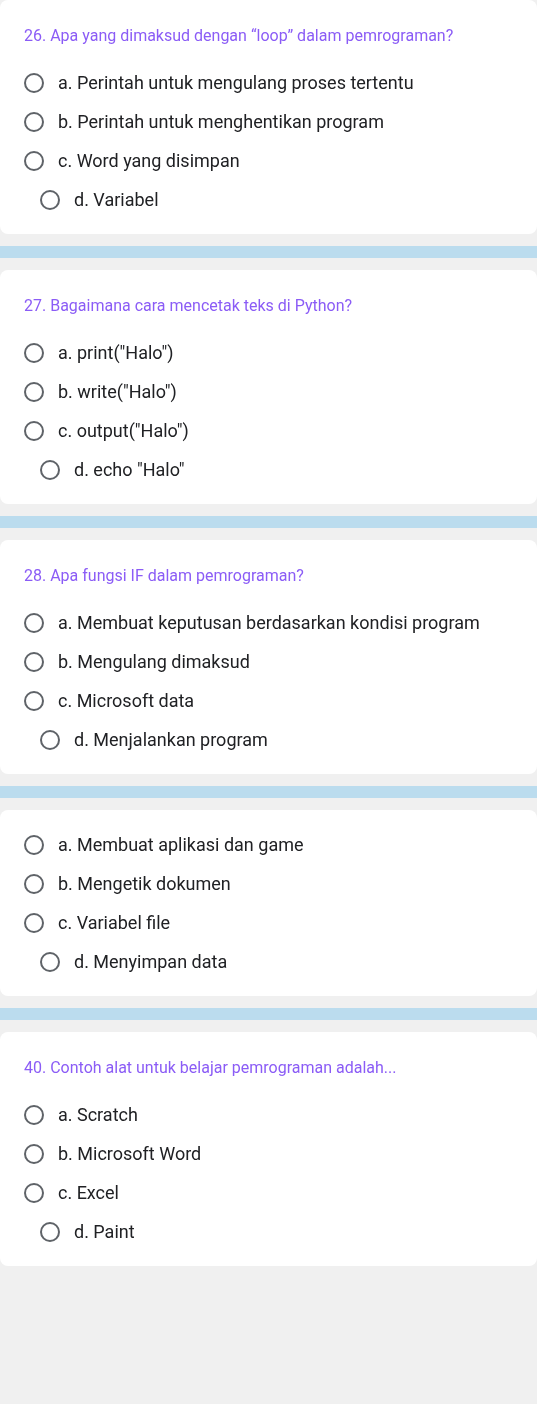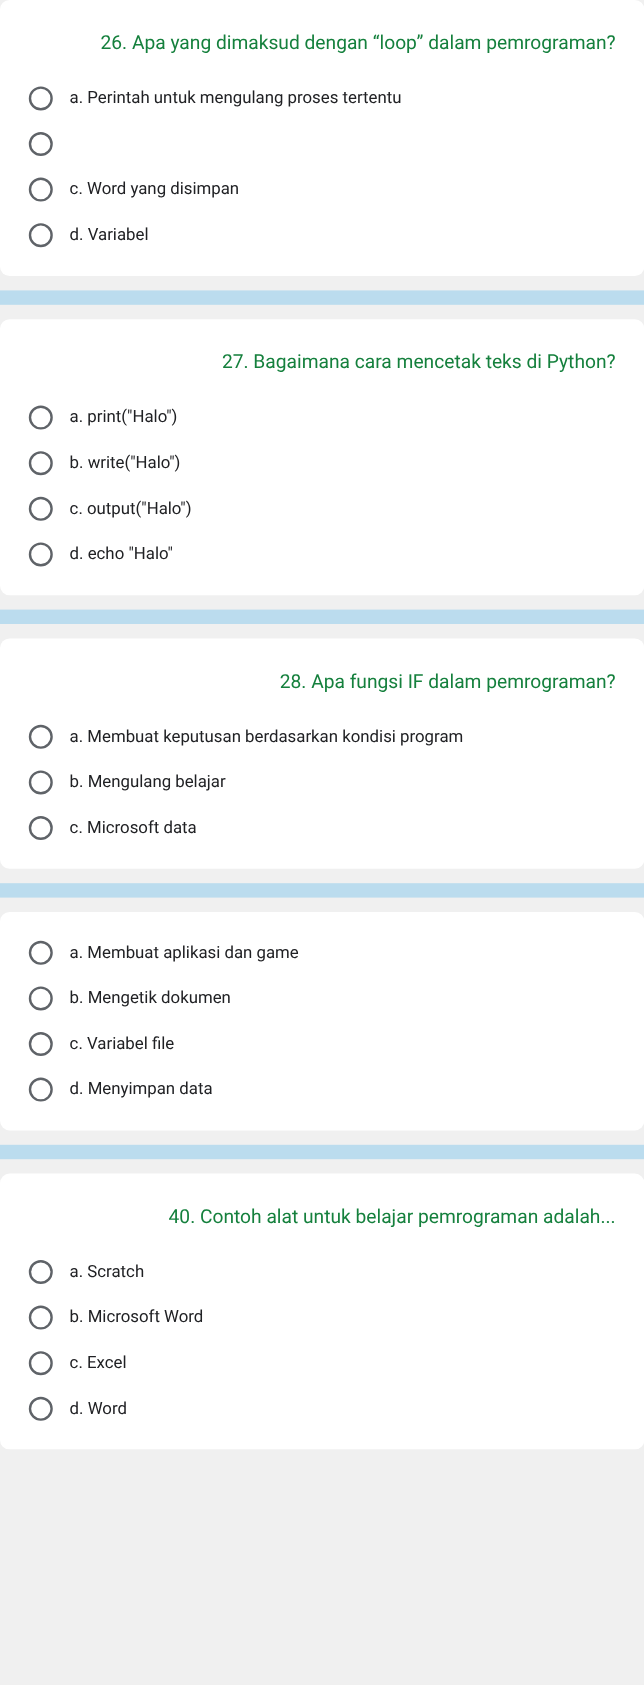--- a/index.html
+++ b/index.html
@@ -13,45 +13,45 @@
       width: 537px;
     }
     .card {
       background: #ffffff;
       border-radius: 8px;
       margin-bottom: 0;
       padding: 24px 24px 24px 24px;
     }
     .question-title {
       font-size: 16px;
-      color: #15803d;
+      color: #8b5cf6;
       font-weight: 400;
       margin-bottom: 24px;
       line-height: 1.5;
-      text-align: right;
     }
     .option {
       display: flex;
       align-items: center;
       margin-bottom: 18px;
       cursor: pointer;
     }
     .option:last-child {
       margin-bottom: 0;
+      margin-left: 16px;
     }
     .radio-icon {
       width: 20px;
       height: 20px;
       border: 2px solid #5f6368;
       border-radius: 50%;
       flex-shrink: 0;
       margin-right: 14px;
     }
     .option-label {
-      font-size: 14px;
+      font-size: 18px;
       color: #202124;
       font-weight: 400;
     }
     .spacer {
       height: 12px;
       background: #bbdcee;
     }
     .gap {
       height: 12px;
       background: transparent;
@@ -62,20 +62,21 @@
 
 <div id="form-root">
     <div class="card">
       <div class="question-title">26. Apa yang dimaksud dengan “loop” dalam pemrograman?</div>
       <div class="option">
         <span class="radio-icon"></span>
         <span class="option-label">a. Perintah untuk mengulang proses tertentu</span>
       </div>
       <div class="option">
         <span class="radio-icon"></span>
+        <span class="option-label">b. Perintah untuk menghentikan program</span>
       </div>
       <div class="option">
         <span class="radio-icon"></span>
         <span class="option-label">c. Word yang disimpan</span>
       </div>
       <div class="option">
         <span class="radio-icon"></span>
         <span class="option-label">d. Variabel</span>
       </div>
     </div>
@@ -105,25 +106,29 @@
     <div class="spacer"></div>
     <div class="gap"></div>
     <div class="card">
       <div class="question-title">28. Apa fungsi IF dalam pemrograman?</div>
       <div class="option">
         <span class="radio-icon"></span>
         <span class="option-label">a. Membuat keputusan berdasarkan kondisi program</span>
       </div>
       <div class="option">
         <span class="radio-icon"></span>
-        <span class="option-label">b. Mengulang belajar</span>
+        <span class="option-label">b. Mengulang dimaksud</span>
       </div>
       <div class="option">
         <span class="radio-icon"></span>
         <span class="option-label">c. Microsoft data</span>
+      </div>
+      <div class="option">
+        <span class="radio-icon"></span>
+        <span class="option-label">d. Menjalankan program</span>
       </div>
     </div>
     <div class="gap"></div>
     <div class="spacer"></div>
     <div class="gap"></div>
     <div class="card">
       <div class="option">
         <span class="radio-icon"></span>
         <span class="option-label">a. Membuat aplikasi dan game</span>
       </div>
@@ -152,16 +157,16 @@
       <div class="option">
         <span class="radio-icon"></span>
         <span class="option-label">b. Microsoft Word</span>
       </div>
       <div class="option">
         <span class="radio-icon"></span>
         <span class="option-label">c. Excel</span>
       </div>
       <div class="option">
         <span class="radio-icon"></span>
-        <span class="option-label">d. Word</span>
+        <span class="option-label">d. Paint</span>
       </div>
     </div>
   </div>
 
 </body></html>

